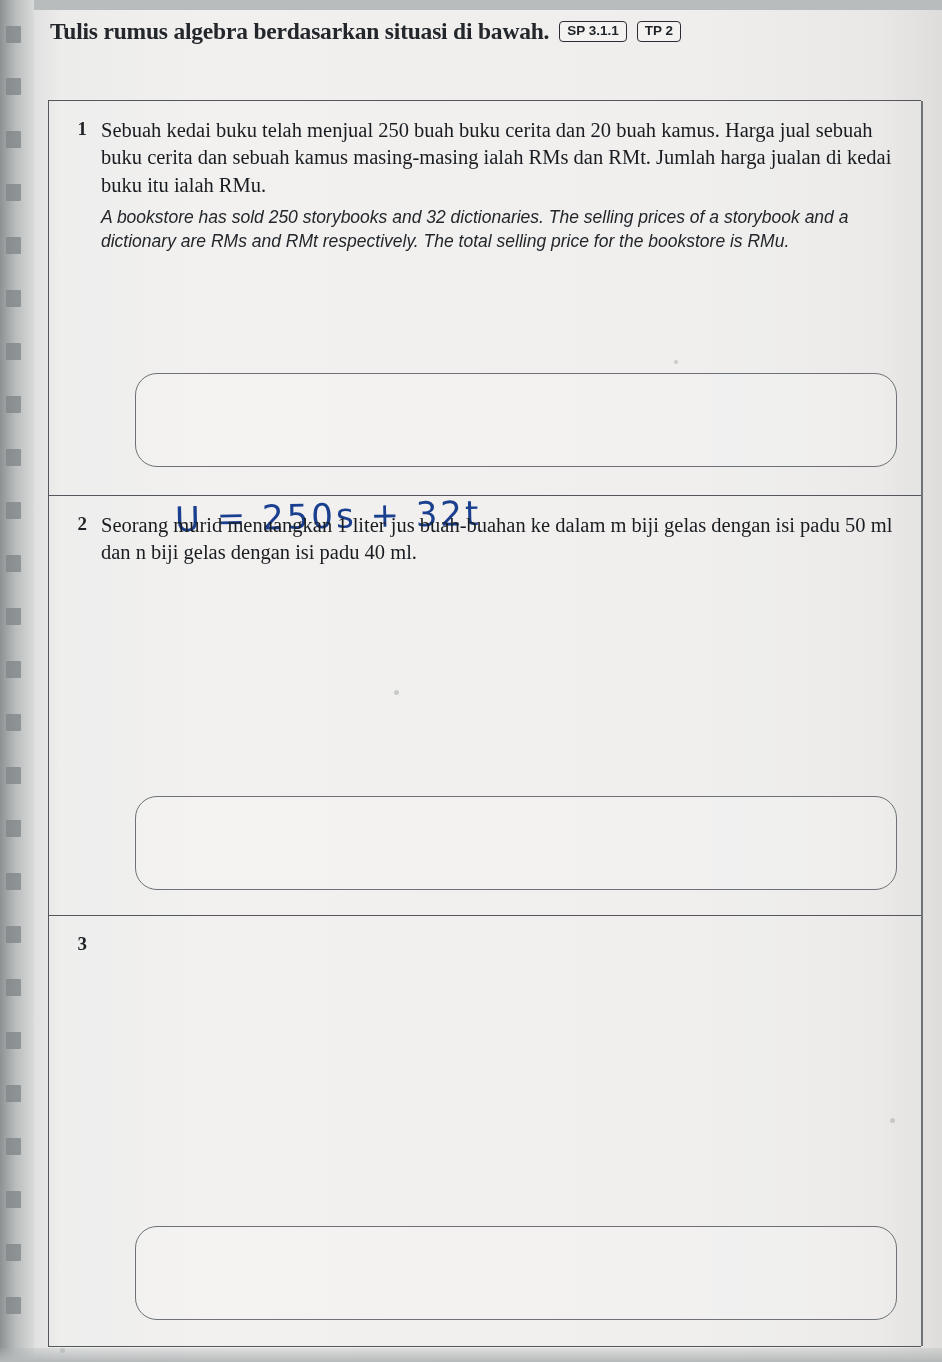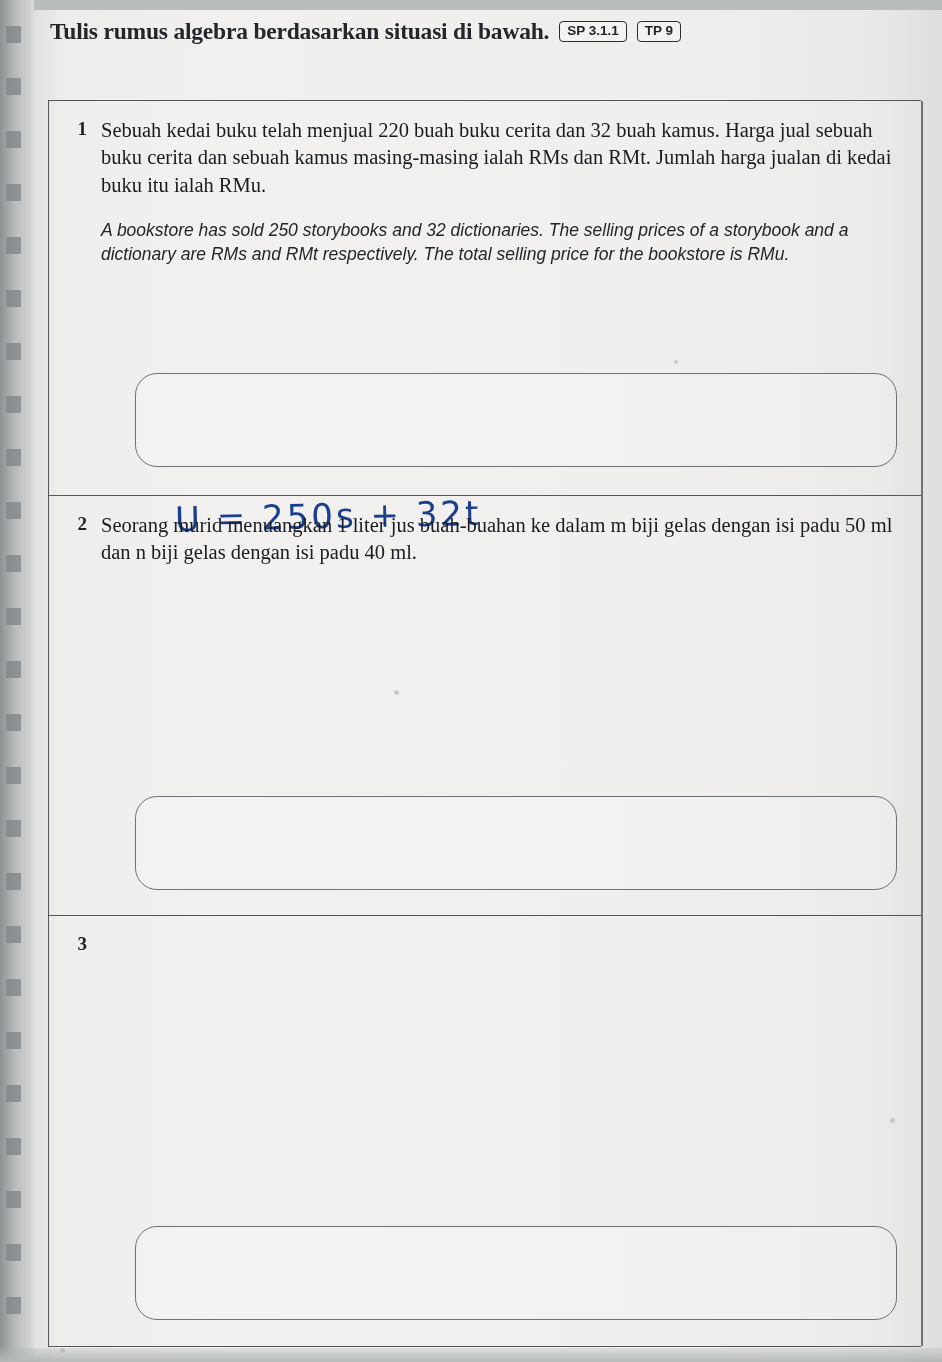--- a/index.html
+++ b/index.html
@@ -140,21 +140,21 @@
     text-align: right;
   }
   .qbody { flex: 1; }
   .malay {
     font-size: 20.5px;
     line-height: 1.33;
     color: #191c20;
     font-family: "Liberation Serif", serif;
   }
   .english {
-    margin-top: 19px;
+    margin-top: 6px;
     font-size: 17.5px;
     line-height: 1.38;
     font-style: italic;
     color: #23262a;
     font-family: "Liberation Sans", sans-serif;
   }
 
   
   .answer-box {
     position: absolute;
@@ -227,31 +227,31 @@
       <i style="top:1297px"></i>
     </div>
   </div>
 
   <div class="content">
 
     <div class="header">
       <div class="title-row">
         <div class="title-main">Tulis rumus algebra berdasarkan situasi di bawah.</div>
         <div class="tag">SP 3.1.1</div>
-        <div class="tag">TP 9</div>
+        <div class="tag">TP 2</div>
       </div>
     </div>
 
     <div class="table">
 
       <div class="row r1">
         <div class="q">
           <div class="qnum">1</div>
           <div class="qbody">
-            <div class="malay">Sebuah kedai buku telah menjual 220 buah buku cerita dan 32 buah kamus. Harga jual sebuah buku cerita dan sebuah kamus masing-masing ialah RMs dan RMt. Jumlah harga jualan di kedai buku itu ialah RMu.</div>
+            <div class="malay">Sebuah kedai buku telah menjual 250 buah buku cerita dan 20 buah kamus. Harga jual sebuah buku cerita dan sebuah kamus masing-masing ialah RMs dan RMt. Jumlah harga jualan di kedai buku itu ialah RMu.</div>
             <div class="english">A bookstore has sold 250 storybooks and 32 dictionaries. The selling prices of a storybook and a dictionary are RMs and RMt respectively. The total selling price for the bookstore is RMu.</div>
           </div>
         </div>
         <div class="answer-box ab1"></div>
         <div class="handwriting">U = 250s + 32t</div>
       </div>
 
       <div class="row r2">
         <div class="q">
           <div class="qnum">2</div>

